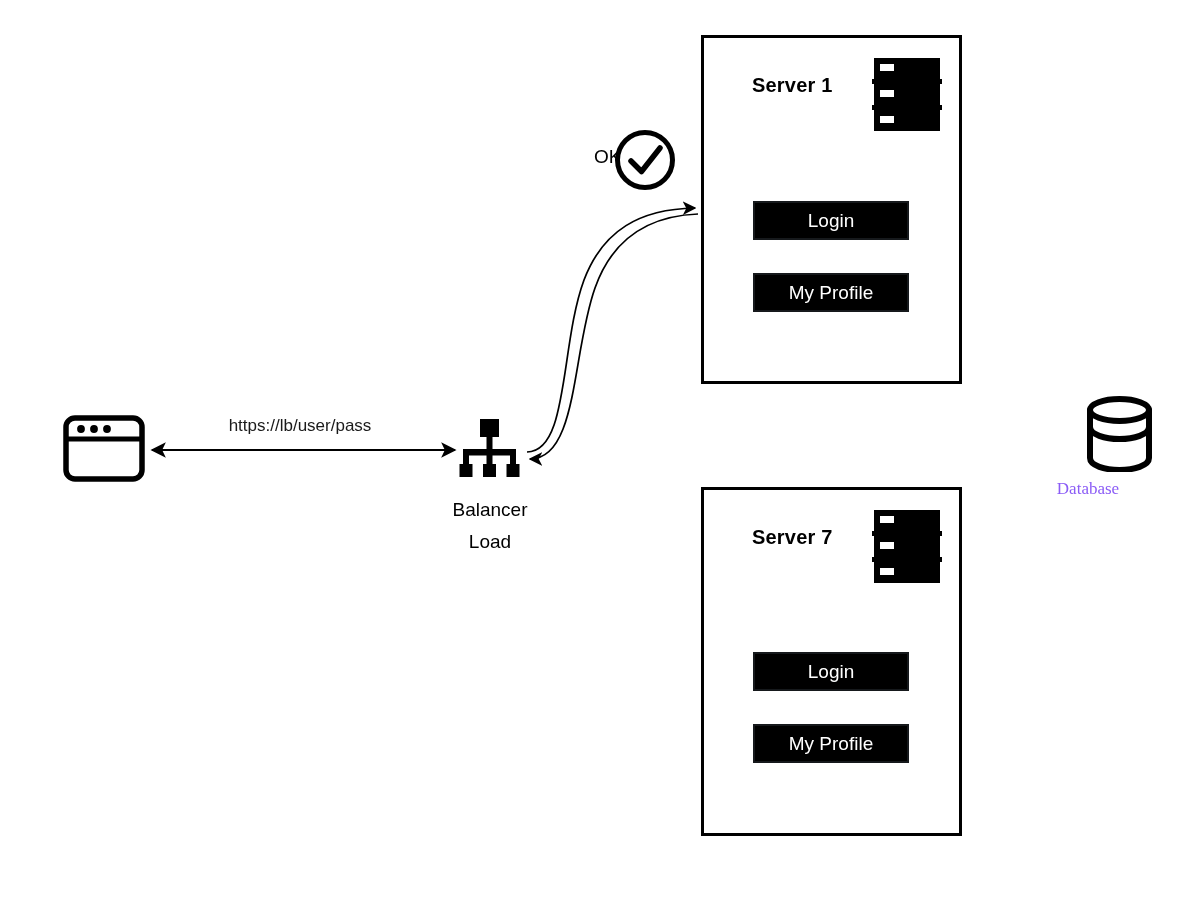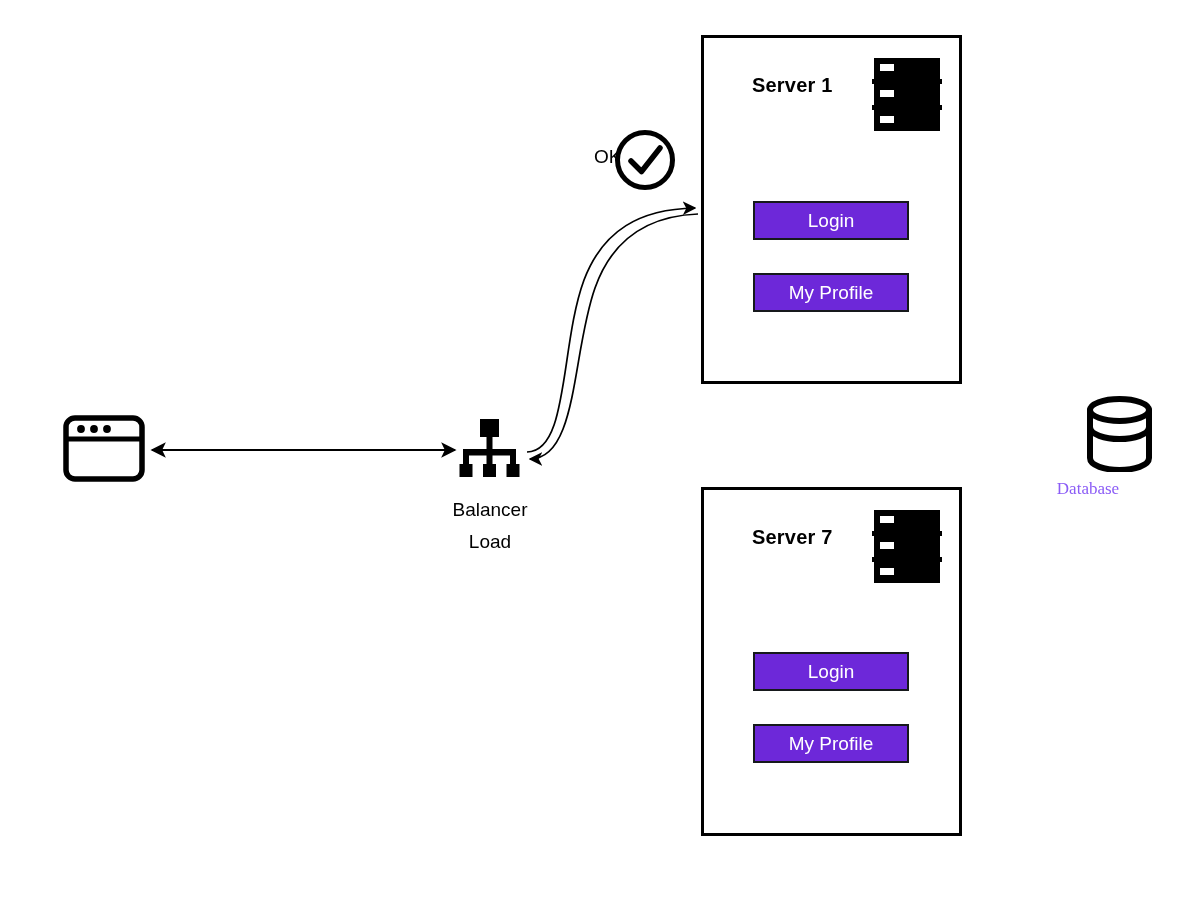--- a/index.html
+++ b/index.html
@@ -52,21 +52,21 @@
     height: 74px;
   }
   #server1-rack { left: 872px; top: 58px; }
   #server2-rack { left: 872px; top: 510px; }
 
   .btn {
     position: absolute;
     box-sizing: border-box;
     width: 156px;
     height: 39px;
-    background: #6d28d9;
+    background: #000000;
     border: 2px solid #16191c;
     color: #ffffff;
     font-size: 19px;
     line-height: 35px;
     text-align: center;
     white-space: nowrap;
   }
   #s1-login   { left: 753px; top: 201px; }
   #s1-profile { left: 753px; top: 273px; }
   #s2-login   { left: 753px; top: 652px; }
@@ -172,20 +172,21 @@
   </svg>
 
   <svg id="browser-icon" viewBox="0 0 82 67" xmlns="http://www.w3.org/2000/svg">
     <rect x="3" y="3" width="76" height="61" rx="9" ry="9" fill="#ffffff" stroke="#000000" stroke-width="5.5"></rect>
     <line x1="4" y1="24" x2="78" y2="24" stroke="#000000" stroke-width="5"></line>
     <circle cx="18" cy="14" r="3.9" fill="#000000"></circle>
     <circle cx="31" cy="14" r="3.9" fill="#000000"></circle>
     <circle cx="44" cy="14" r="3.9" fill="#000000"></circle>
   </svg>
 
+  <div class="edge-label" id="label-request">https://lb/user/pass</div>
 
   <svg id="lb-icon" viewBox="0 0 63 60" xmlns="http://www.w3.org/2000/svg">
     <rect x="22" y="0" width="19" height="18" fill="#000000"></rect>
     <rect x="28.5" y="18" width="6" height="16" fill="#000000"></rect>
     <rect x="5" y="30" width="53" height="6.5" fill="#000000"></rect>
     <rect x="5" y="34" width="6" height="12" fill="#000000"></rect>
     <rect x="28.5" y="34" width="6" height="12" fill="#000000"></rect>
     <rect x="52" y="34" width="6" height="12" fill="#000000"></rect>
     <rect x="1.5" y="45" width="13" height="13" fill="#000000"></rect>
     <rect x="25" y="45" width="13" height="13" fill="#000000"></rect>

